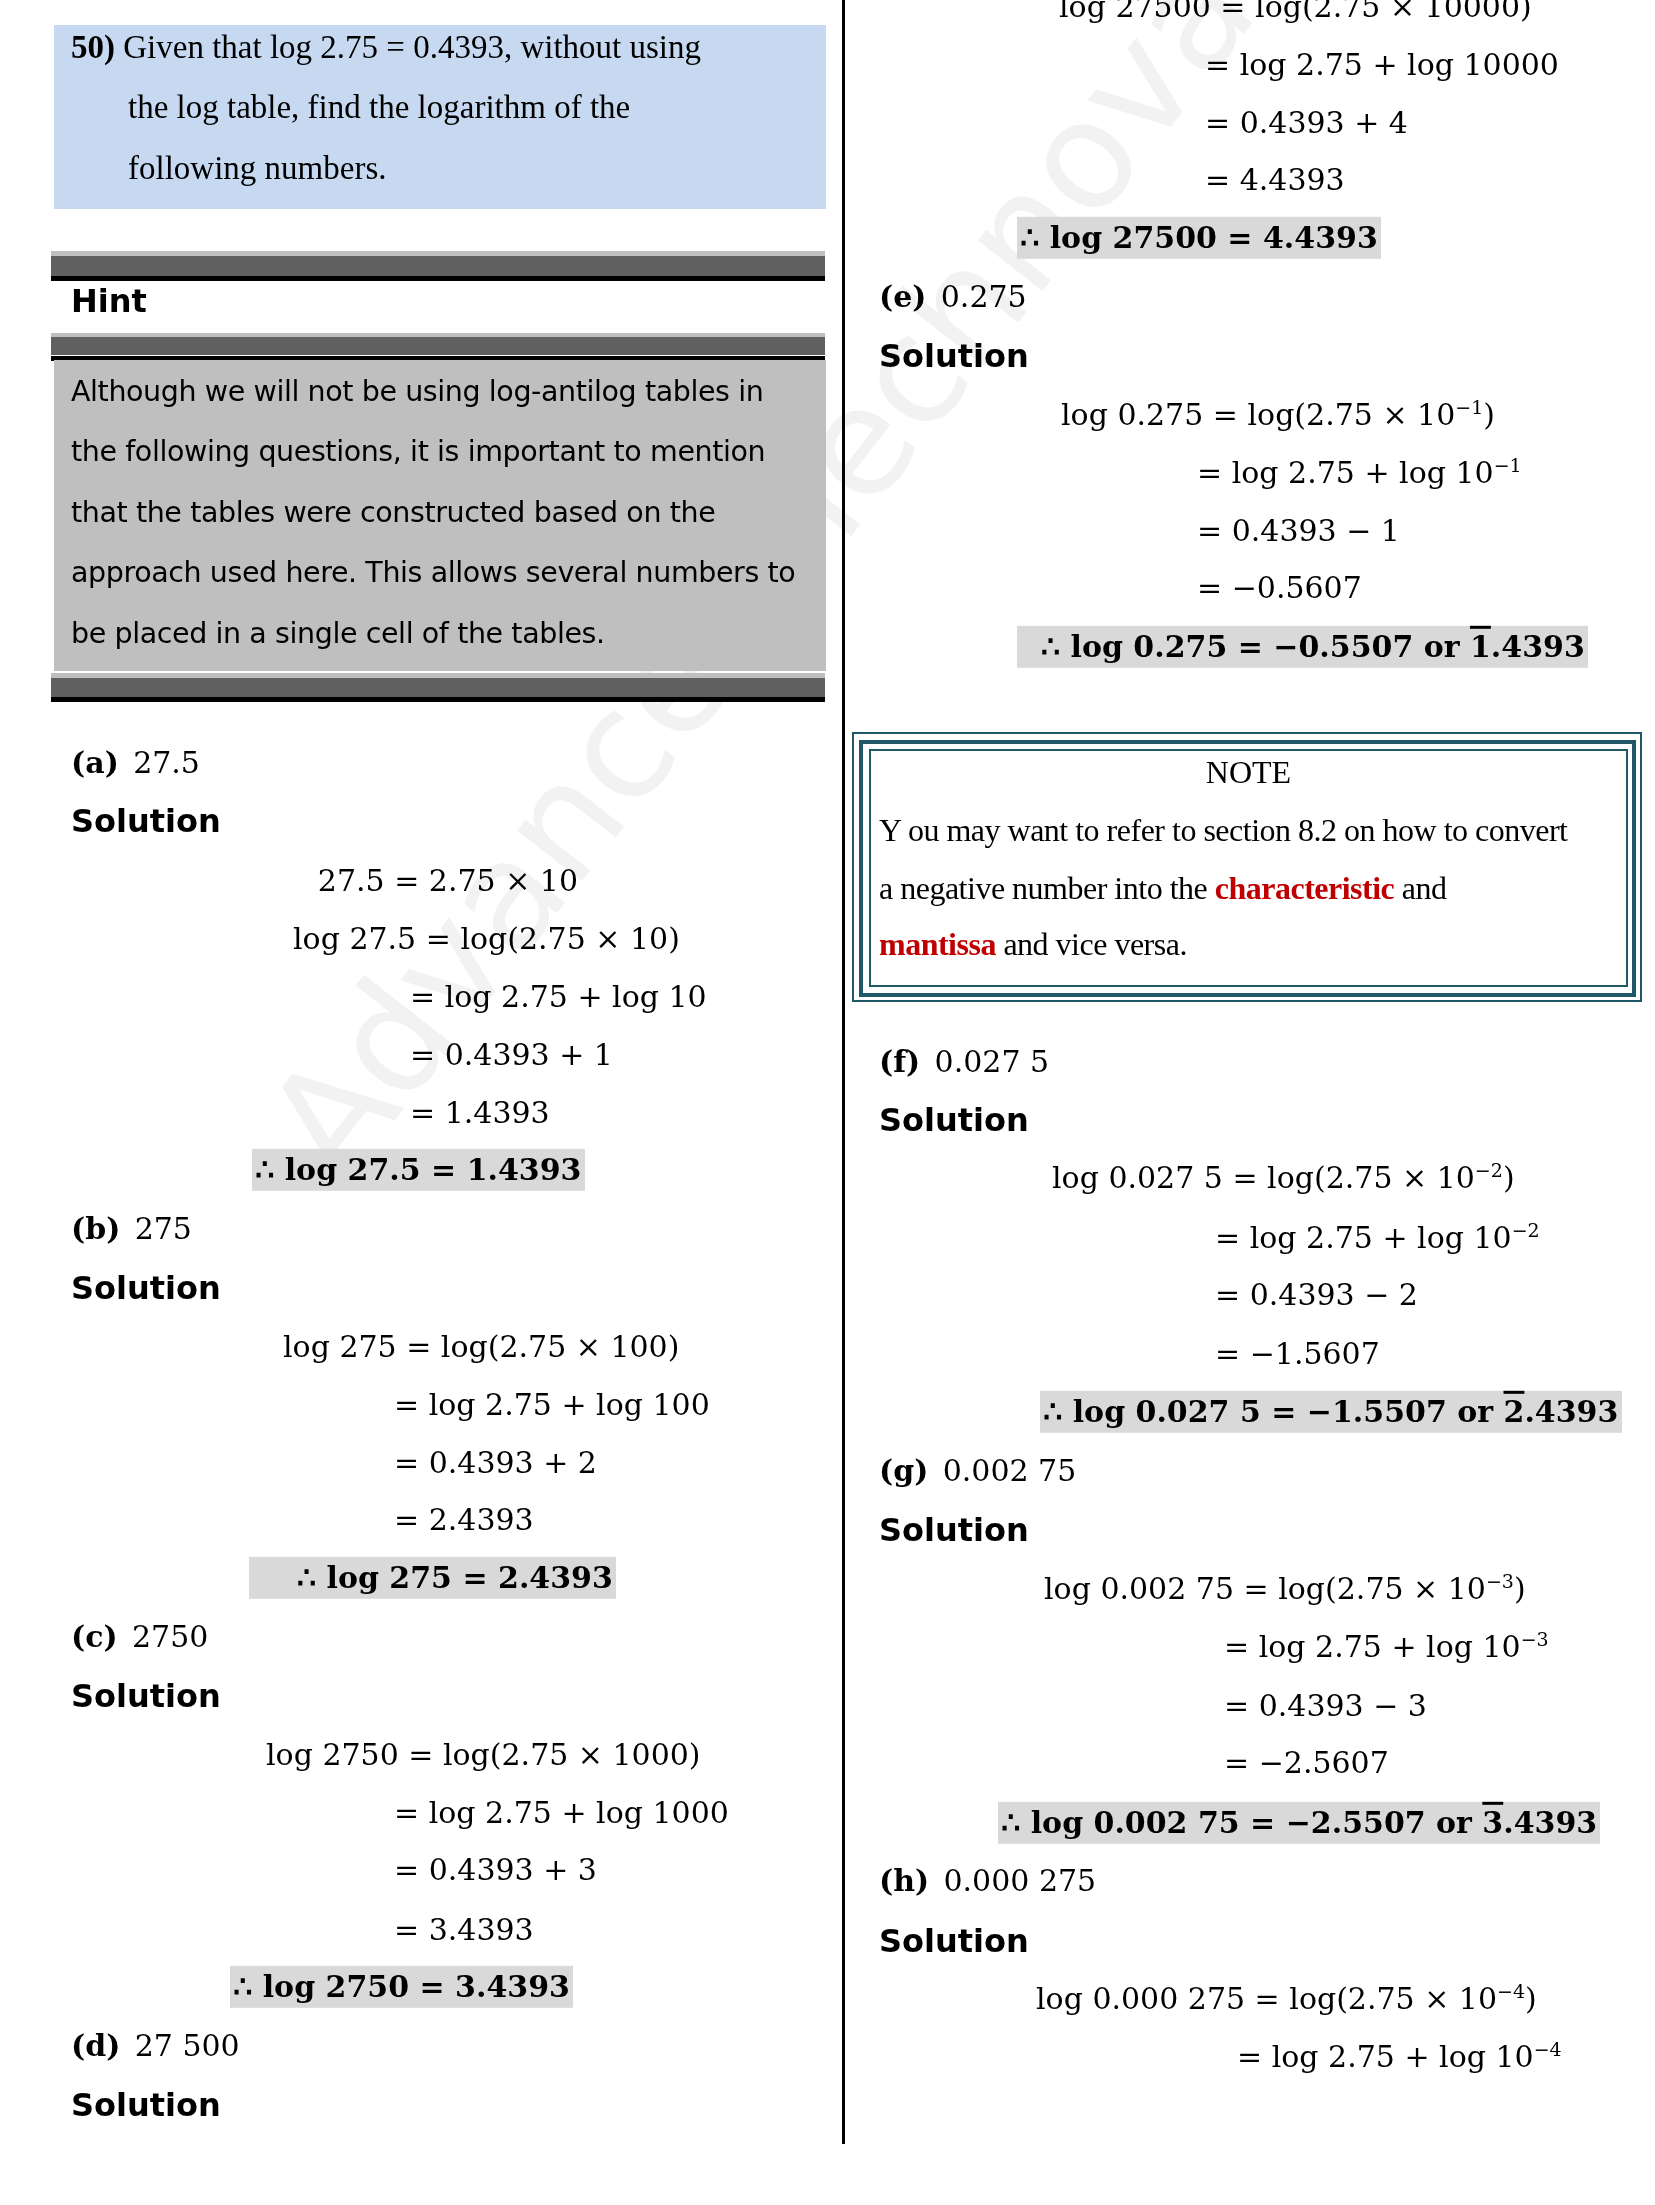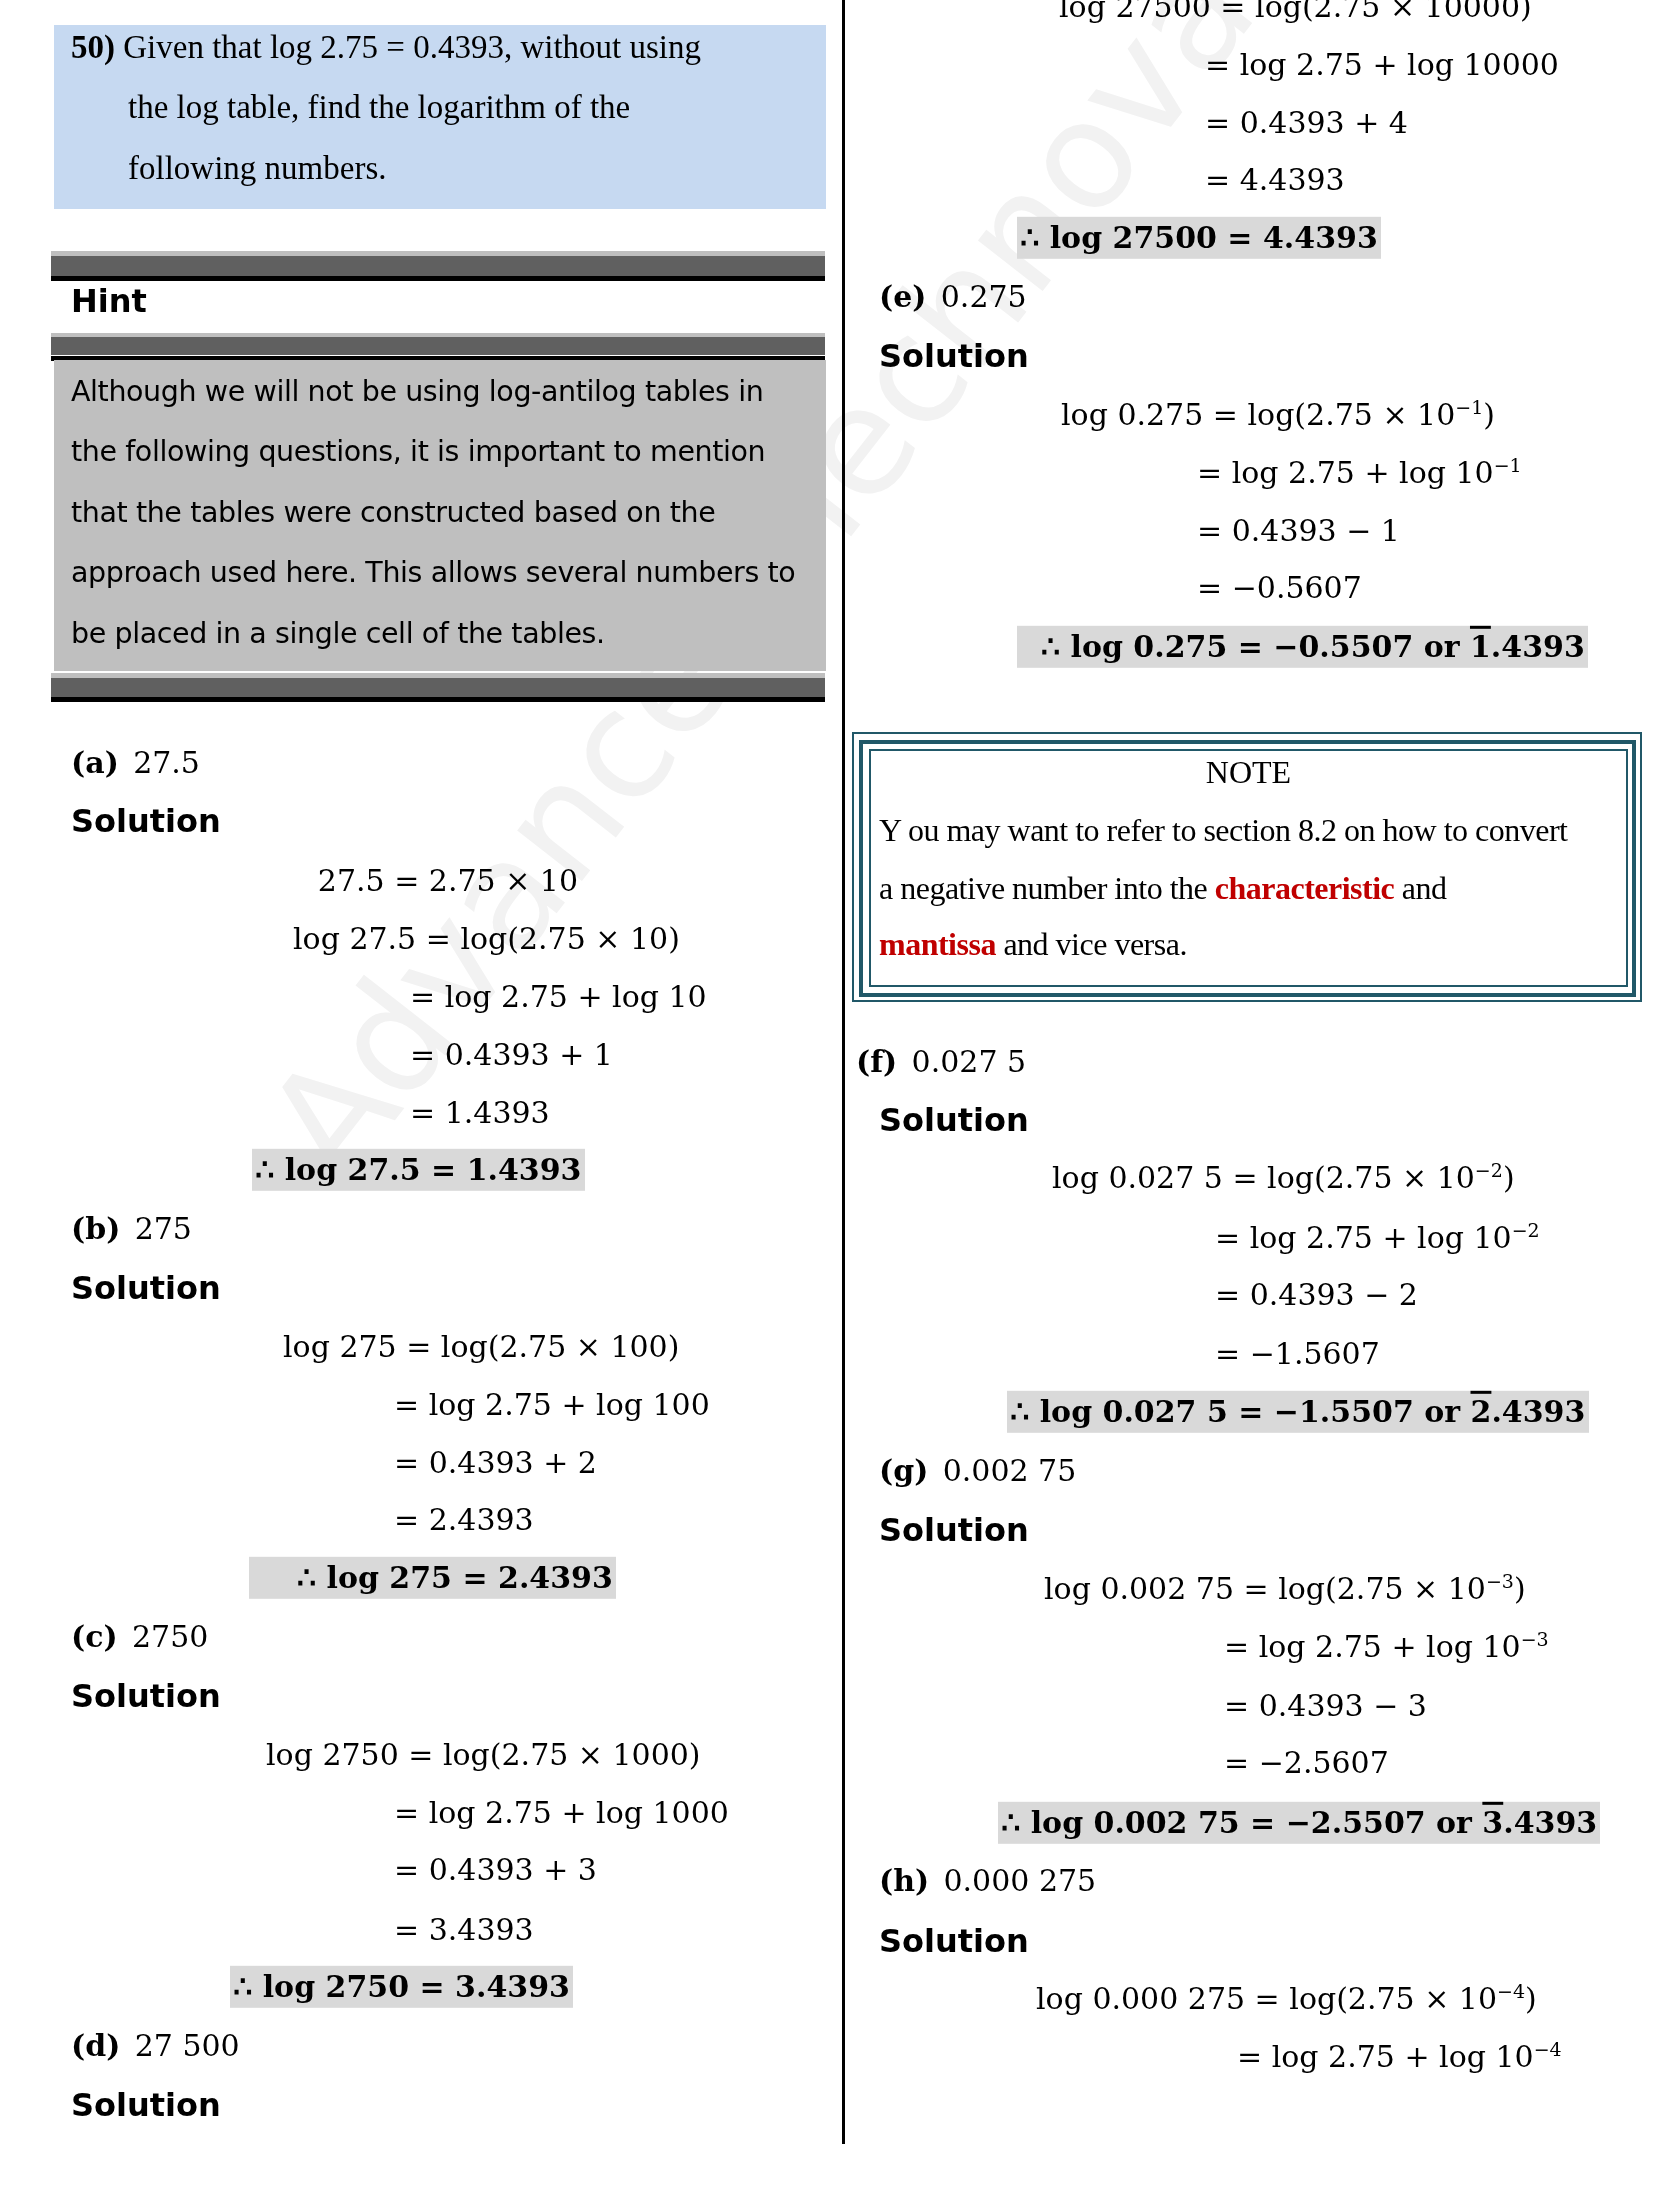--- a/index.html
+++ b/index.html
@@ -110,27 +110,27 @@
   <div class="abs math ans" style="left:1017px; top:647px;padding-left:24px;"><span>∴ log 0.275 =  −0.5507 or </span><span class="bar">1</span><span>.4393</span></div>
 
   <div class="note-outer"></div>
   <div class="note-mid"></div>
   <div class="note-inner"></div>
   <div class="note-title">NOTE</div>
   <div class="note-line" style="top:830px;">Y ou may want to refer to section 8.2 on how to convert</div>
   <div class="note-line" style="top:888px;"><span>a negative number into the </span><span class="red">characteristic</span><span> and</span></div>
   <div class="note-line" style="top:944px;"><span class="red">mantissa</span><span> and vice versa.</span></div>
 
-  <div class="abs label" style="left:856px; top:1062px;"><b>(f)</b><span>0.027 5</span></div>
+  <div class="abs label" style="left:879px; top:1062px;"><b>(f)</b><span>0.027 5</span></div>
   <div class="abs solution" style="left:879px; top:1120px;">Solution</div>
   <div class="abs math" style="left:1052px; top:1178px;"><span>log 0.027 5 = log(2.75 × 10</span><sup>−2</sup><span>)</span></div>
   <div class="abs math" style="left:1215px; top:1238px;"><span>= log 2.75 + log 10</span><sup>−2</sup></div>
   <div class="abs math" style="left:1215px; top:1295px;">= 0.4393 − 2</div>
   <div class="abs math" style="left:1215px; top:1354px;">= −1.5607</div>
-  <div class="abs math ans" style="left:1007px; top:1412px;"><span>∴ log 0.027 5 = −1.5507 or </span><span class="bar">2</span><span>.4393</span></div>
+  <div class="abs math ans" style="left:1040px; top:1412px;"><span>∴ log 0.027 5 = −1.5507 or </span><span class="bar">2</span><span>.4393</span></div>
 
   <div class="abs label" style="left:879px; top:1471px;"><b>(g)</b><span>0.002 75</span></div>
   <div class="abs solution" style="left:879px; top:1530px;">Solution</div>
   <div class="abs math" style="left:1044px; top:1589px;"><span>log 0.002 75 = log(2.75 × 10</span><sup>−3</sup><span>)</span></div>
   <div class="abs math" style="left:1224px; top:1647px;"><span>= log 2.75 + log 10</span><sup>−3</sup></div>
   <div class="abs math" style="left:1224px; top:1706px;">= 0.4393 − 3</div>
   <div class="abs math" style="left:1224px; top:1763px;">= −2.5607</div>
   <div class="abs math ans" style="left:998px; top:1823px;text-align:center;"><span>∴ log 0.002 75 = −2.5507 or </span><span class="bar">3</span><span>.4393</span></div>
 
   <div class="abs label" style="left:879px; top:1881px;"><b>(h)</b><span>0.000 275</span></div>

